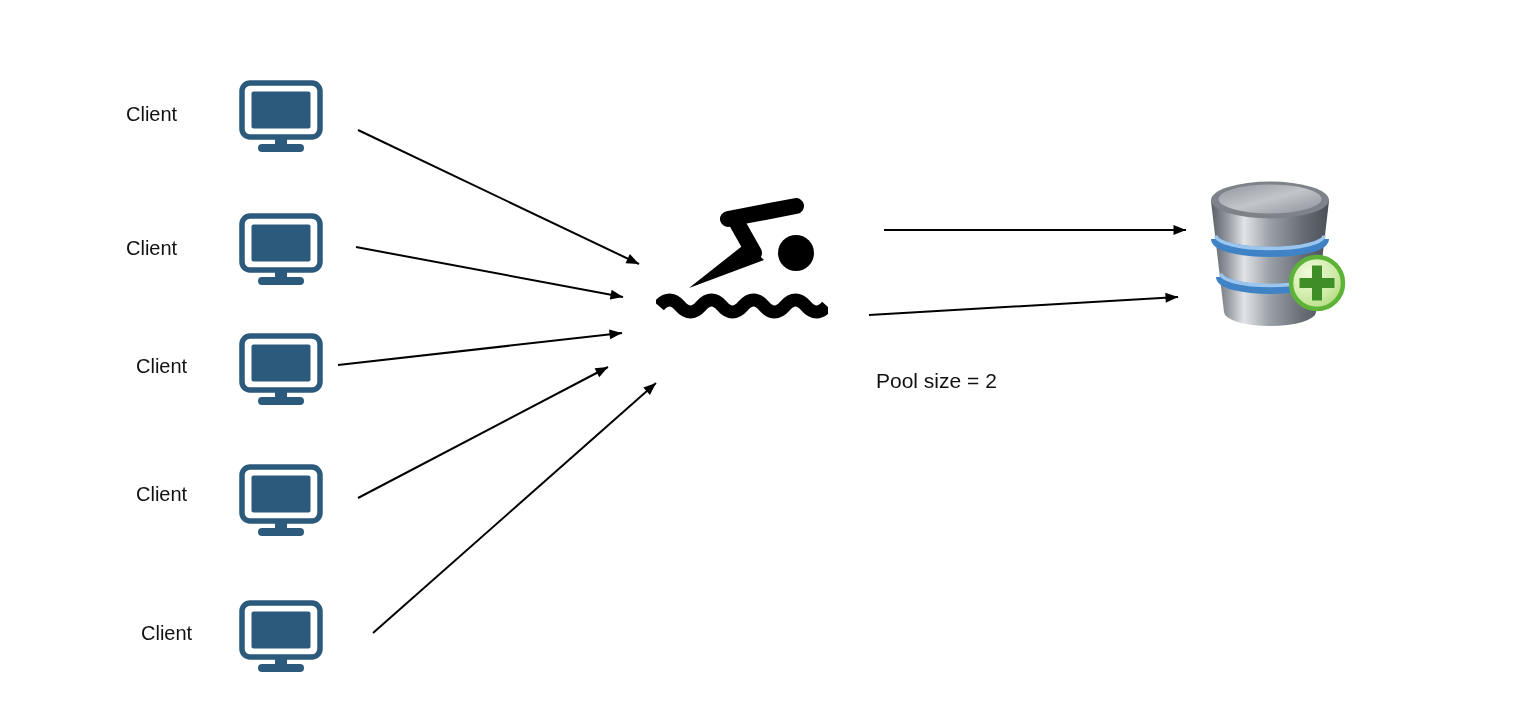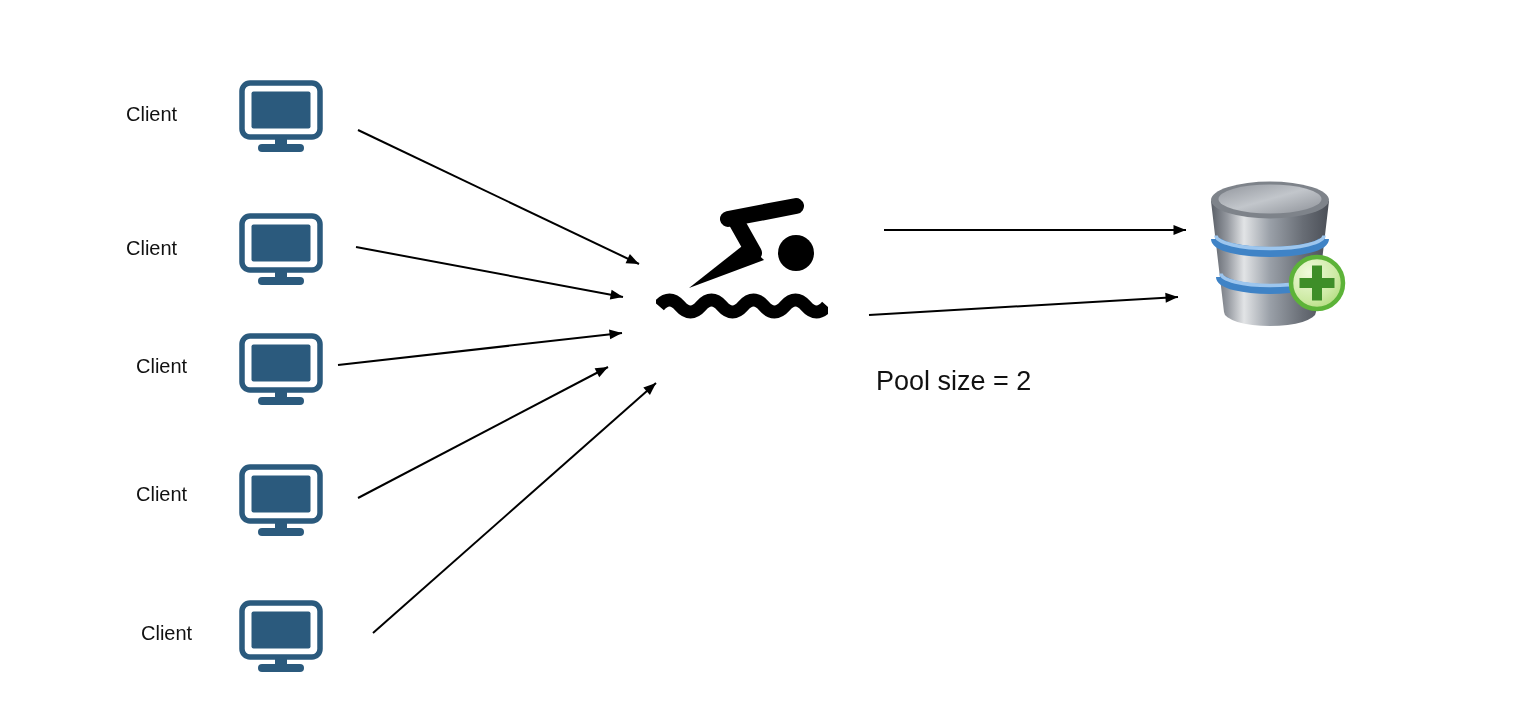--- a/index.html
+++ b/index.html
@@ -24,21 +24,21 @@
     font-size: 20px;
     line-height: 26px;
     color: var(--text-color, #111);
     white-space: nowrap;
   }
   .client-icon { position: absolute; width: 84px; height: 72px; display: block; }
   .client-icon svg { display: block; }
   .pool-icon { position: absolute; width: 172px; height: 130px; }
   .pool-label {
     position: absolute;
-    font-size: 27px;
+    font-size: 21px;
     line-height: 24px;
     color: var(--text-color, #111);
     white-space: nowrap;
   }
   .db-icon { position: absolute; width: 140px; height: 150px; }
 </style>
 </head>
 <body>
 
 <div class="canvas">

